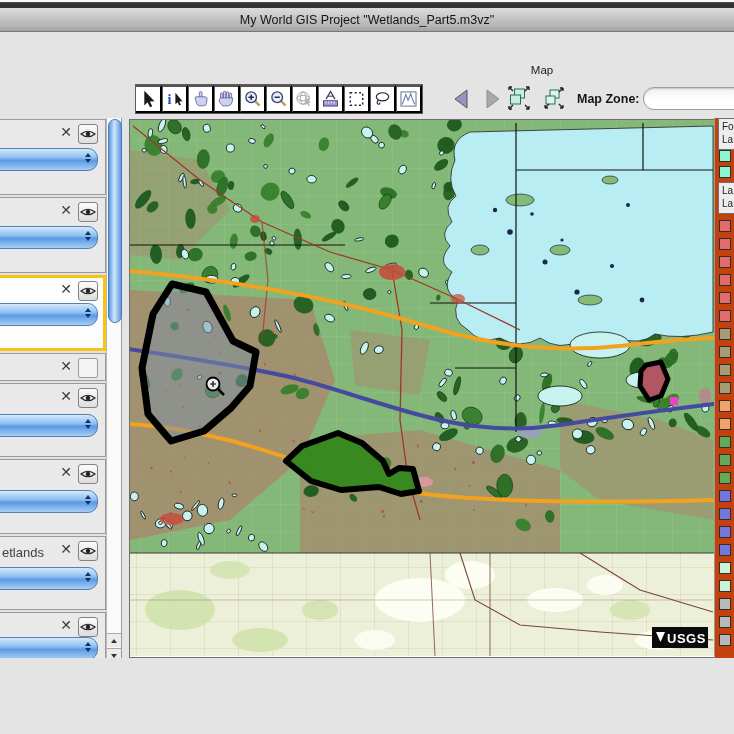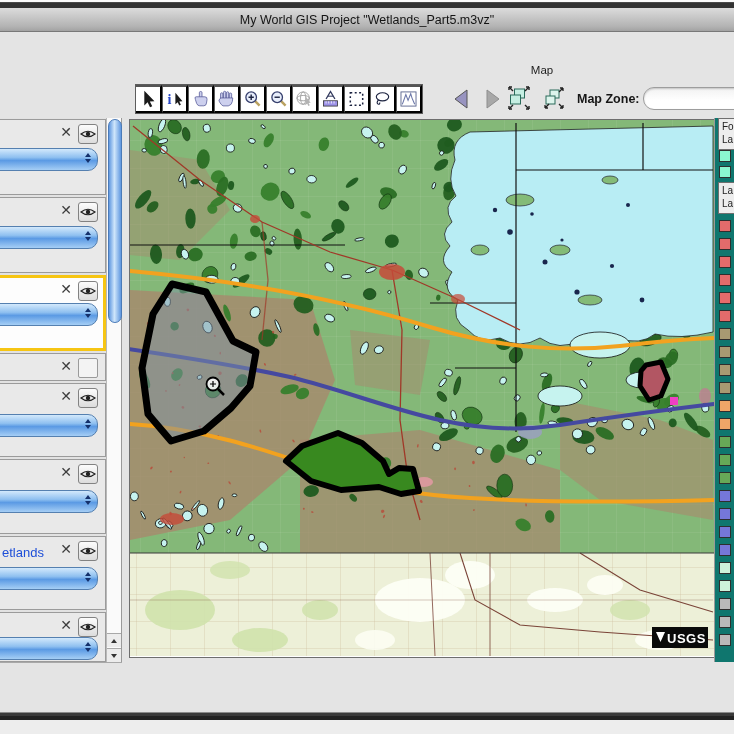--- a/index.html
+++ b/index.html
@@ -1,17 +1,17 @@
 <!DOCTYPE html>
 <html><head>
 <meta charset="utf-8">
 <style>
   html,body{margin:0;padding:0;}
   body{width:734px;height:734px;background:#e4e4e4;font-family:"Liberation Sans",sans-serif;overflow:hidden;}
-  .screen{position:relative;width:734px;height:734px;background:#e4e4e4;overflow:hidden;}
+  .screen{position:relative;width:734px;height:658px;background:#e4e4e4;overflow:hidden;}
 
   
   .top-strip{position:absolute;left:0;top:0;width:734px;height:8px;
     background:linear-gradient(180deg,#fbfbfb 0 2px,#4a4a4a 2px 3px,#333 3px 8px);}
   .titlebar{position:absolute;left:0;top:8px;width:734px;height:23px;
     background:linear-gradient(180deg,#dcdcdc,#b3b3b3 80%,#a2a2a2);
     border-bottom:1px solid #787878;display:flex;align-items:center;justify-content:center;}
   .titlebar span{font-size:12.5px;color:#141414;font-weight:500;}
 
   
@@ -31,21 +31,21 @@
   .toolbtn:first-child{border-left:none;}
   .navbtn{position:absolute;top:86px;width:26px;height:26px;background:transparent;border:none;padding:0;}
   .mapview-label{position:absolute;left:577px;top:92px;font-size:12.5px;font-weight:600;color:#161616;}
   .mapview-field{position:absolute;left:643px;top:87px;width:100px;height:21px;border:1px solid #9d9d9d;
     border-radius:11px;background:linear-gradient(180deg,#f2f2f2,#ffffff 60%);box-shadow:inset 0 1px 2px rgba(0,0,0,.2);}
 
   
   .sidebar{position:absolute;left:0;top:118px;width:122px;height:544px;background:#e2e2e2;border-bottom:1px solid #a8a8a8;}
   .layer-panel{position:absolute;left:0;width:106px;background:#e9e9e9;border:1px solid #9b9b9b;border-left:none;box-sizing:border-box;}
   .layer-panel.selected{border:3px solid #f6c513;border-left:none;background:#fdfdfd;}
-  .panel-title{position:absolute;left:2px;top:8px;font-size:13px;color:#1d4ed8;}
+  .panel-title{position:absolute;left:2px;top:8px;font-size:13px;color:#404040;}
   .close-x{position:absolute;top:5px;right:33px;font-size:14px;color:#3c3c3c;line-height:1;cursor:default;}
   .eye-btn{position:absolute;top:4px;right:7px;width:20px;height:20px;border:1px solid #828282;border-radius:3px;
     background:linear-gradient(180deg,#fcfcfc,#dcdcdc);display:flex;align-items:center;justify-content:center;padding:0;}
   .chk{position:absolute;top:4px;right:7px;width:18px;height:18px;border:1px solid #9a9a9a;border-radius:2px;background:#f3f3f3;}
   .layer-dropdown{position:absolute;left:-14px;right:7px;height:21px;border:1px solid #5580b0;border-radius:0 10px 10px 0;
     background:linear-gradient(180deg,#d3e9fc 0%,#8fc0f0 40%,#5b9ae4 55%,#a5cef5 100%);}
   .spinners{position:absolute;right:6px;top:4px;display:flex;flex-direction:column;align-items:center;gap:2px;}
   .tri-up{width:0;height:0;border-left:3.5px solid transparent;border-right:3.5px solid transparent;border-bottom:4.5px solid #14306b;}
   .tri-dn{width:0;height:0;border-left:3.5px solid transparent;border-right:3.5px solid transparent;border-top:4.5px solid #14306b;}
 
@@ -55,21 +55,21 @@
     background:linear-gradient(90deg,#5f97e0,#cfe6fb 45%,#5f97e0);}
   .sb-btn{position:absolute;left:0;width:14px;height:14px;background:#ececec;border-top:1px solid #a8a8a8;display:flex;align-items:center;justify-content:center;padding:0;border-left:none;border-right:none;border-bottom:none;}
   .sb-btn .tri-up{border-bottom-color:#333;}
   .sb-btn .tri-dn{border-top-color:#333;}
 
   
   .map-frame{position:absolute;left:129px;top:119px;width:586px;height:539px;border:1px solid #6e6e6e;box-sizing:border-box;background:#fff;}
   .map-frame svg{display:block;}
 
   
-  .legend{position:absolute;left:714px;top:118px;width:20px;height:544px;background:#0f766e;border-left:1px solid #9a9a9a;}
+  .legend{position:absolute;left:714px;top:118px;width:20px;height:544px;background:#c2410c;border-left:1px solid #9a9a9a;}
   .leg-box{position:absolute;left:3px;width:42px;border:1px solid #6f6f6f;background:#ededed;font-size:10px;line-height:1.3;padding:1px 0 1px 3px;color:#222;}
   .leg-box span{display:block;}
   .sw{position:absolute;left:4px;width:12px;height:12px;border:1px solid #2e2e2e;box-sizing:border-box;}
 
   
   .status-row{position:absolute;left:0;top:688px;width:734px;height:26px;font-size:13px;color:#101010;}
   .cursor-label{position:absolute;left:173px;top:4px;font-weight:700;}
   .cursor-value{position:absolute;left:287px;top:4px;}
   .proj-label{position:absolute;left:450px;top:4px;font-weight:700;}
   .proj-dropdown{position:absolute;left:528px;top:1px;width:206px;height:23px;border:1px solid #8a8a8a;border-radius:5px;

